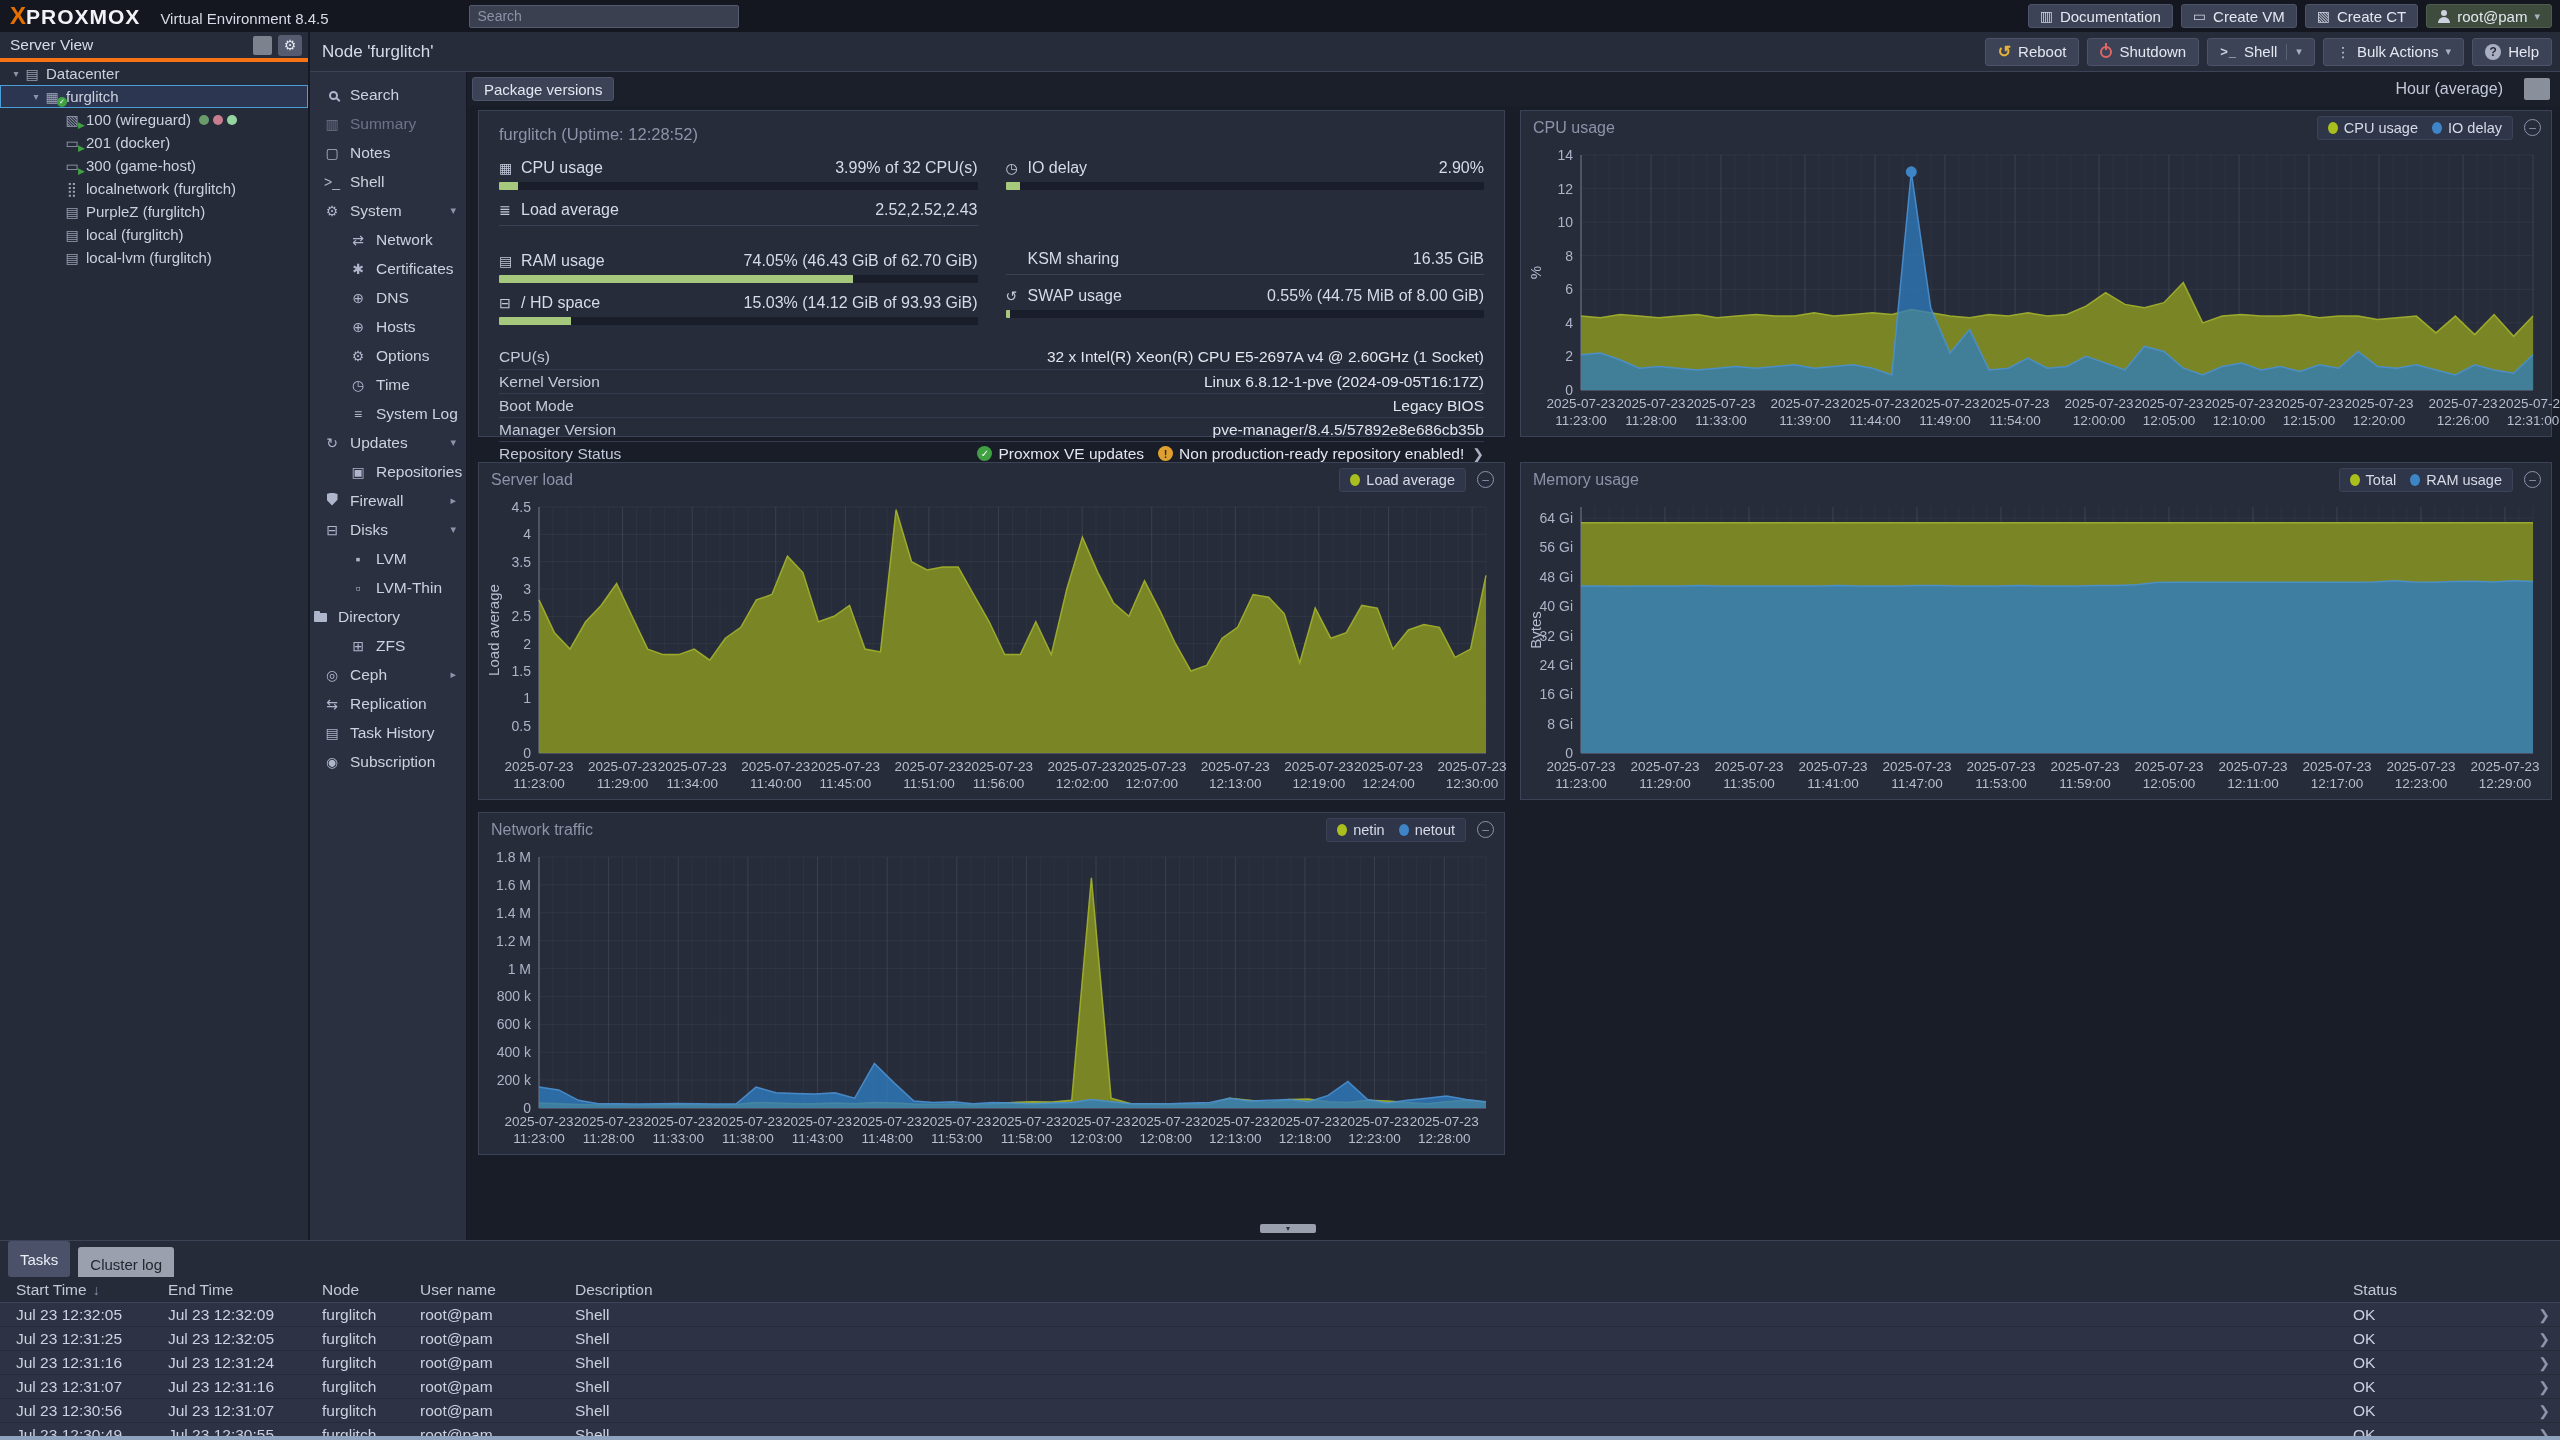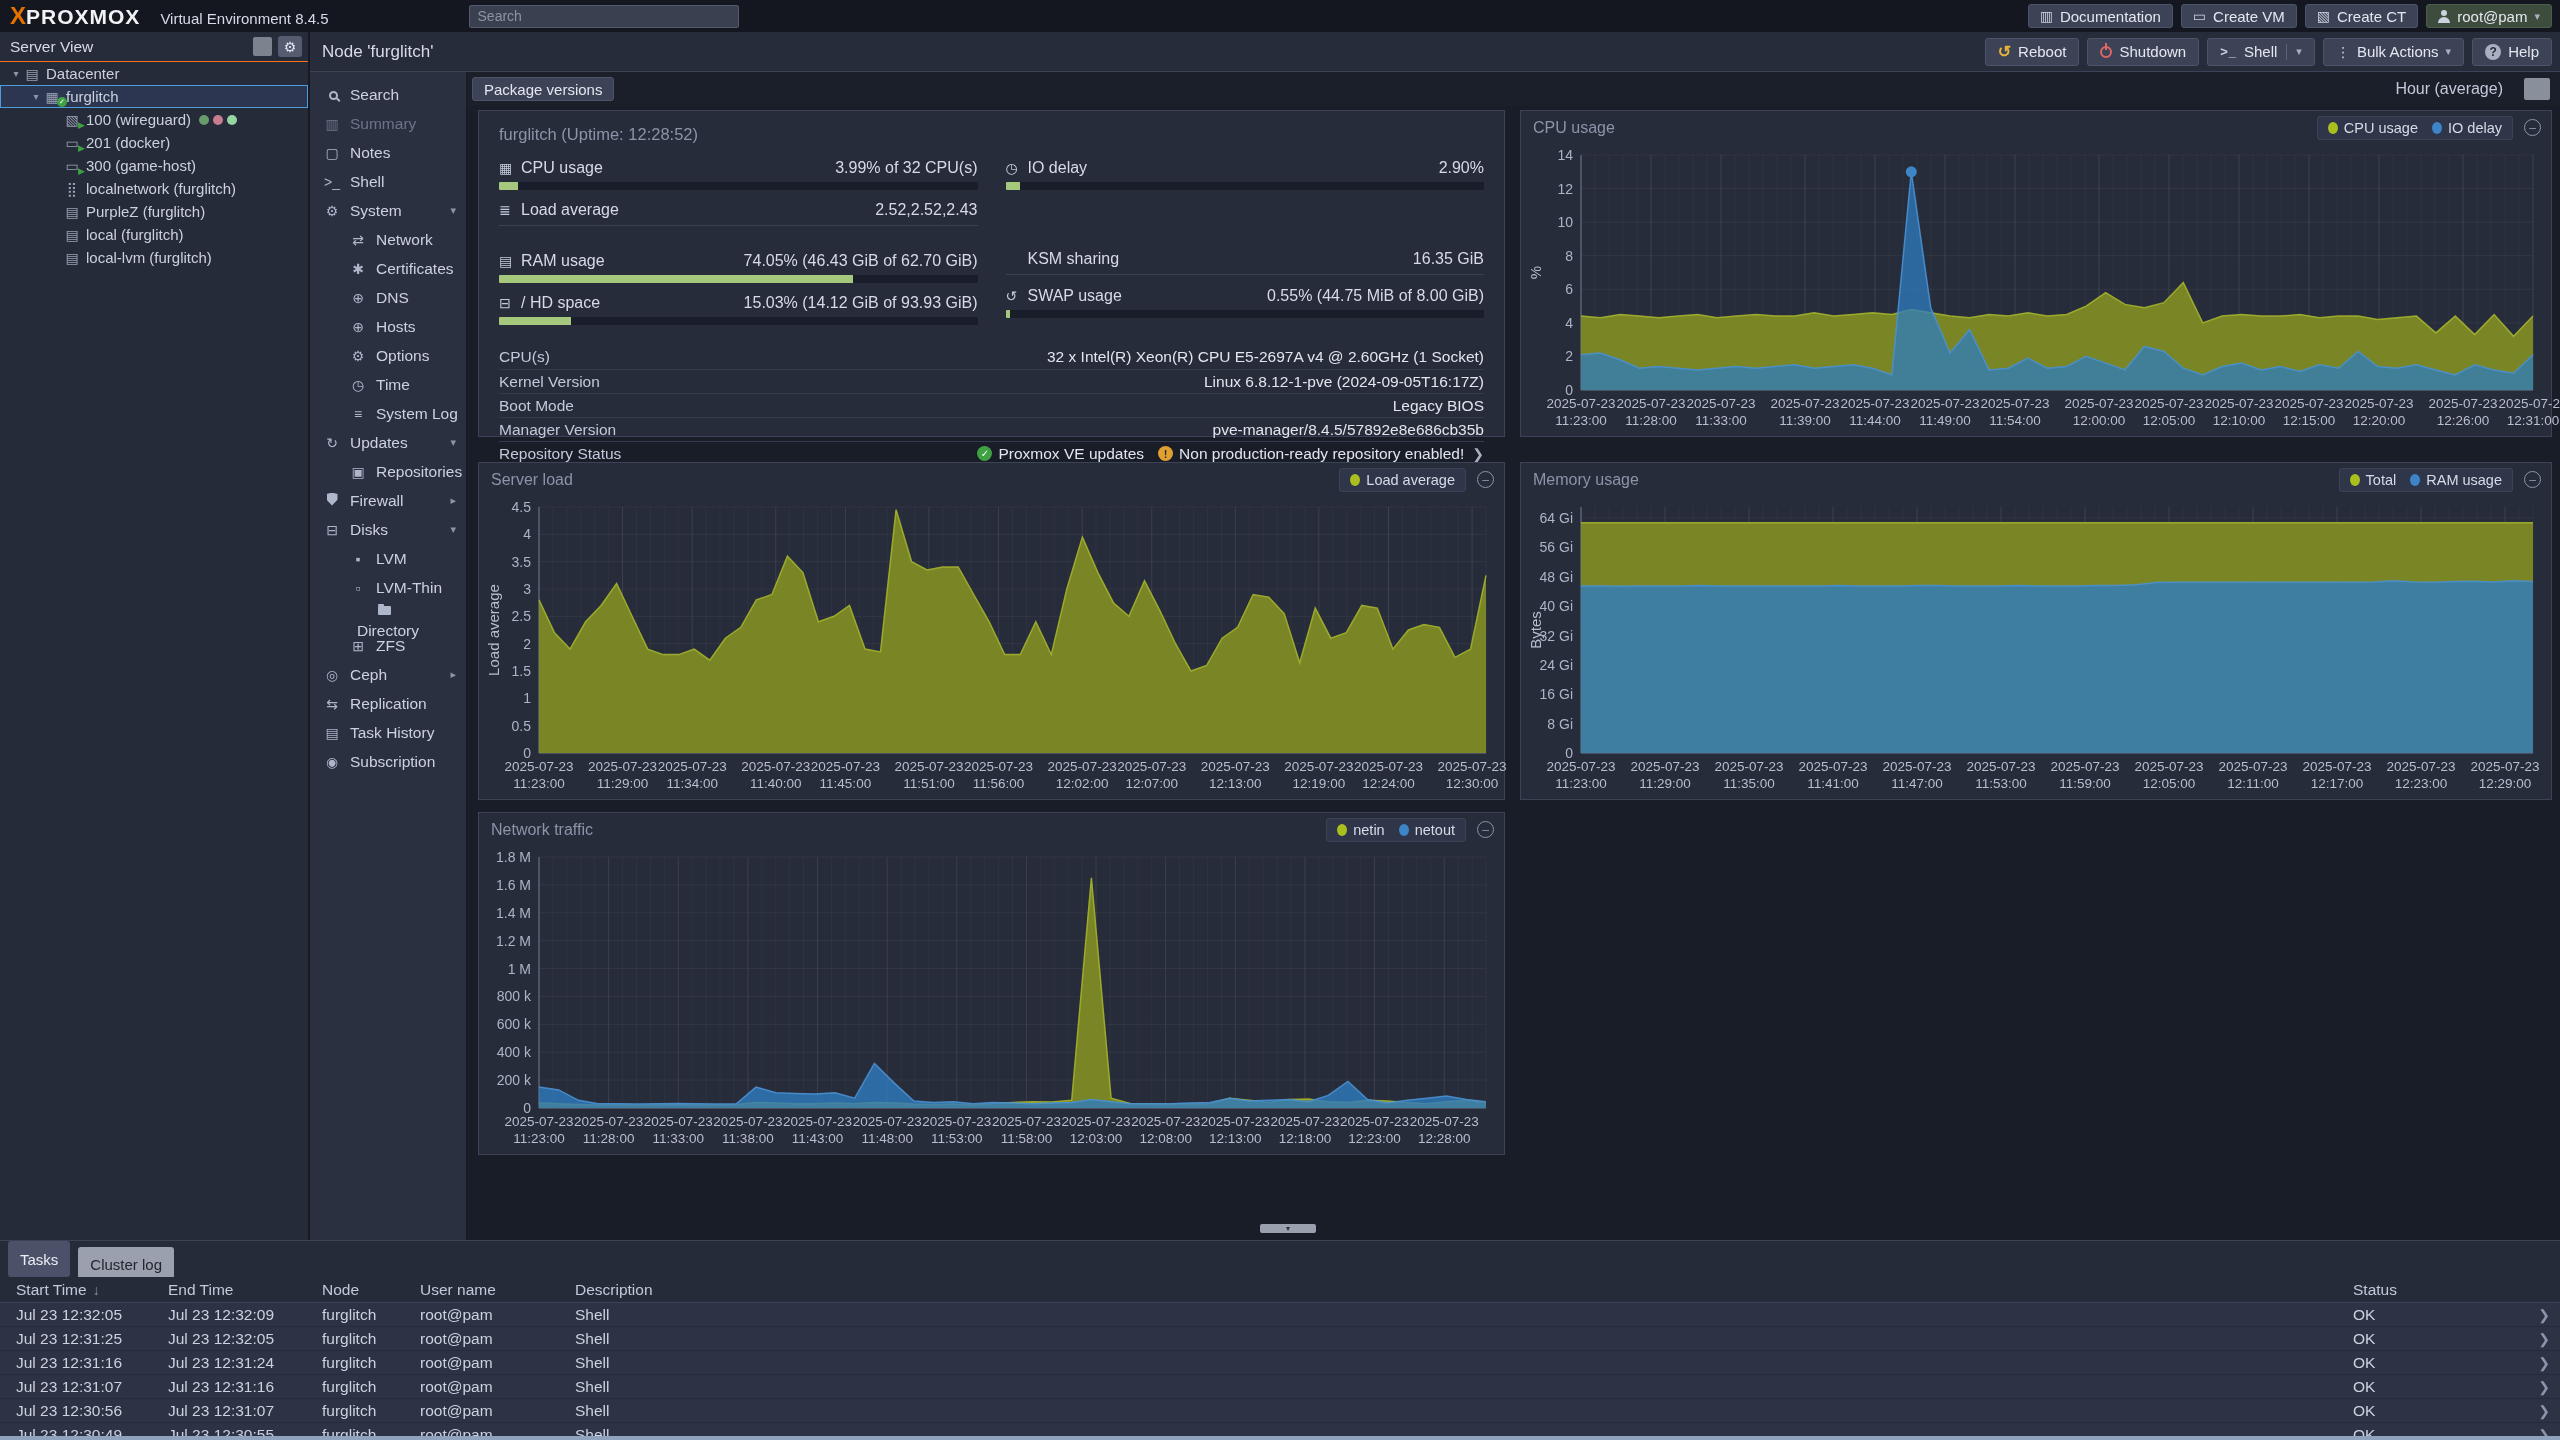--- a/index.html
+++ b/index.html
@@ -30,21 +30,21 @@
   .btn2 { background:#3d4356; border:1px solid #4d5469; border-radius:3px; color:#e4e7f0; font-size:15px; height:28px; display:inline-flex; align-items:center; gap:7px; padding:0 12px; cursor:pointer; white-space:nowrap; }
   .ic-reboot { color:#e8b339; font-size:16px; font-weight:bold; }
   .i-power { width:12px; height:12px; border:2px solid #e06666; border-radius:50%; position:relative; display:inline-block; }
   .i-power::after { content:''; position:absolute; width:2px; height:7px; background:#e06666; left:3px; top:-5px; }
   .ic-shell { color:#cdd2e0; font-size:13px; font-weight:bold; letter-spacing:1px; }
   .split { width:1px; height:16px; background:#5a6175; margin:0 2px; }
   .ic-dots { font-size:14px; color:#cdd2e0; }
   .i-qmark { width:16px; height:16px; border-radius:50%; background:#aab0c2; color:#272c3a; font-size:12px; font-weight:bold; display:inline-flex; align-items:center; justify-content:center; }
 
   
-  .sv-header { position:absolute; left:0; top:32px; width:308px; height:30px; background:#272c3a; border-bottom:1px solid #f97316; display:flex; align-items:center; }
+  .sv-header { position:absolute; left:0; top:32px; width:308px; height:30px; background:#272c3a; border-bottom:4px solid #f97316; display:flex; align-items:center; }
   .sv-label { margin-left:10px; font-size:15.5px; color:#d7dbe7; flex:1; }
   .sv-sq { width:19px; height:19px; background:#7d828f; border-radius:2px; margin-right:6px; }
   .sv-gear { width:24px; height:21px; background:#565c70; border-radius:3px; color:#e4e7f0; font-size:14px; display:flex; align-items:center; justify-content:center; margin-right:6px; }
   .tree-panel { position:absolute; left:0; top:62px; width:308px; bottom:200px; background:#262b39; overflow:hidden; }
   .tree-row { height:23px; display:flex; align-items:center; font-size:15px; color:#ccd1df; position:relative; border:1px solid transparent; }
   .tree-row.sel { border-color:#4a9fd8; background:#2c3650; }
   .t-caret { color:#8d93a8; font-size:10px; width:14px; text-align:center; }
   .t-ico { width:18px; text-align:center; color:#9aa1b5; font-size:14px; position:relative; margin-right:5px; }
   .t-play { position:absolute; right:-4px; bottom:-2px; color:#3fa142; font-size:9px; }
   .t-check { position:absolute; right:-6px; bottom:-2px; width:10px; height:10px; background:#3fa142; border-radius:50%; color:#fff; font-size:7px; line-height:10px; text-align:center; }
@@ -317,21 +317,21 @@
       <span class="m-arrow">▾</span>
     </div>
     <div class="menu-row" style="padding-left: 38px;">
       <span class="m-ico">▪</span>
       <span>LVM</span>
     </div>
     <div class="menu-row" style="padding-left: 38px;">
       <span class="m-ico">▫</span>
       <span>LVM-Thin</span>
     </div>
-    <div class="menu-row" style=" flex-direction: column;">
+    <div class="menu-row" style="">
       <span class="m-ico"><span class="gi-folder"></span></span>
       <span>Directory</span>
     </div>
     <div class="menu-row" style="padding-left: 38px;">
       <span class="m-ico">⊞</span>
       <span>ZFS</span>
     </div>
     <div class="menu-row" style="padding-left: 12px;">
       <span class="m-ico">◎</span>
       <span>Ceph</span>

